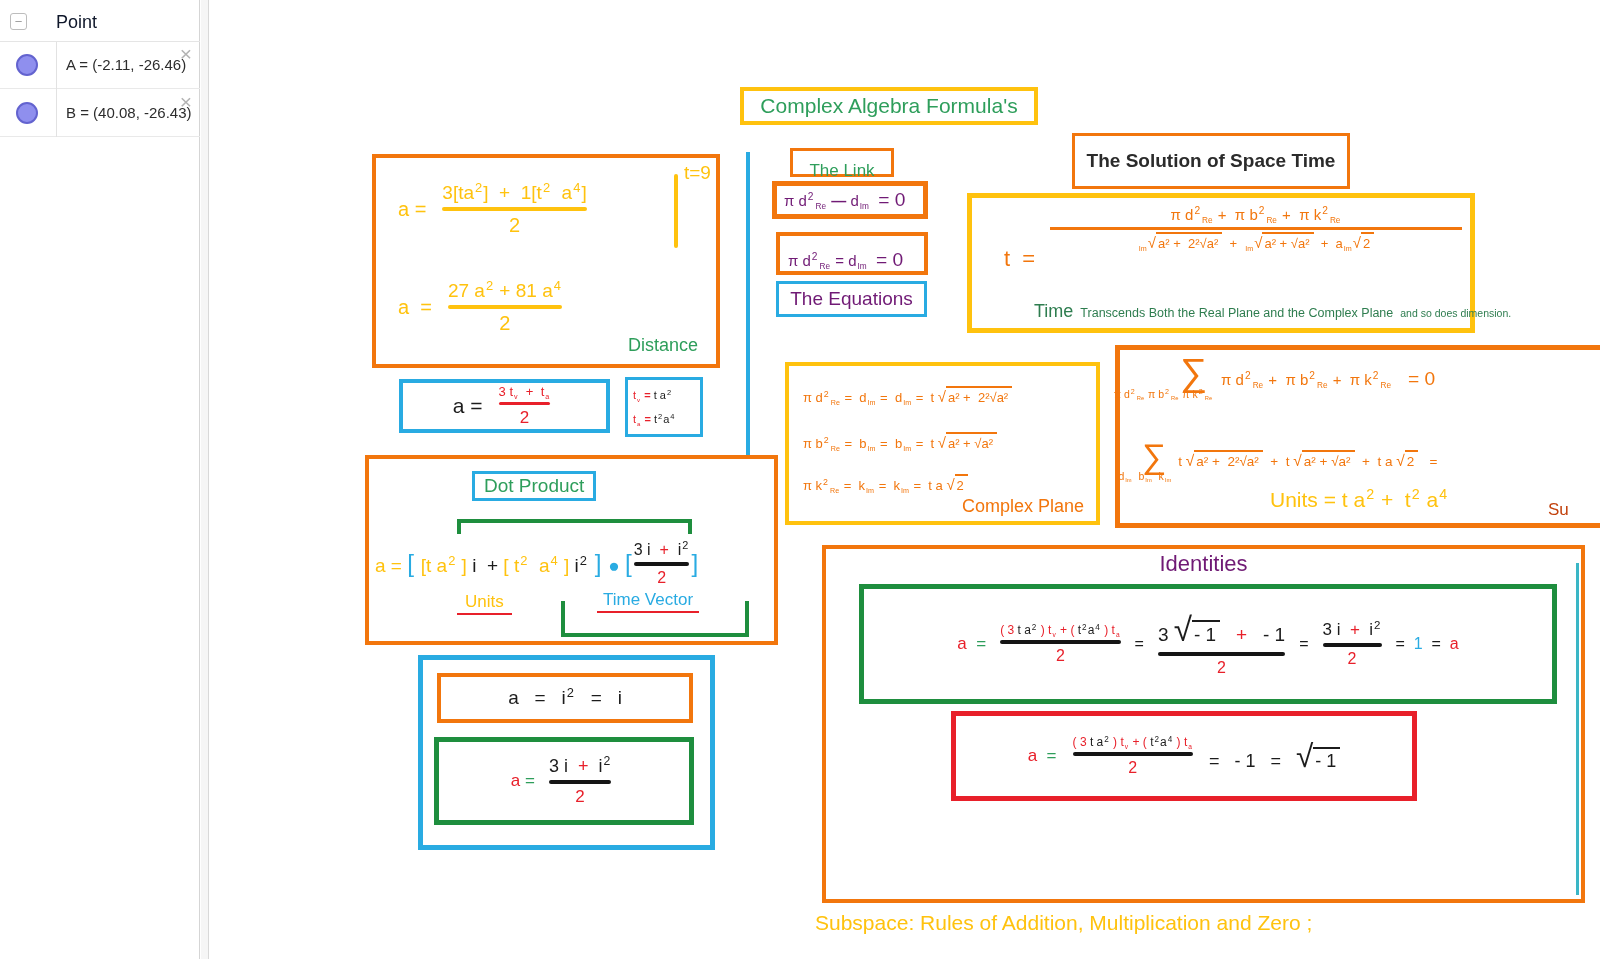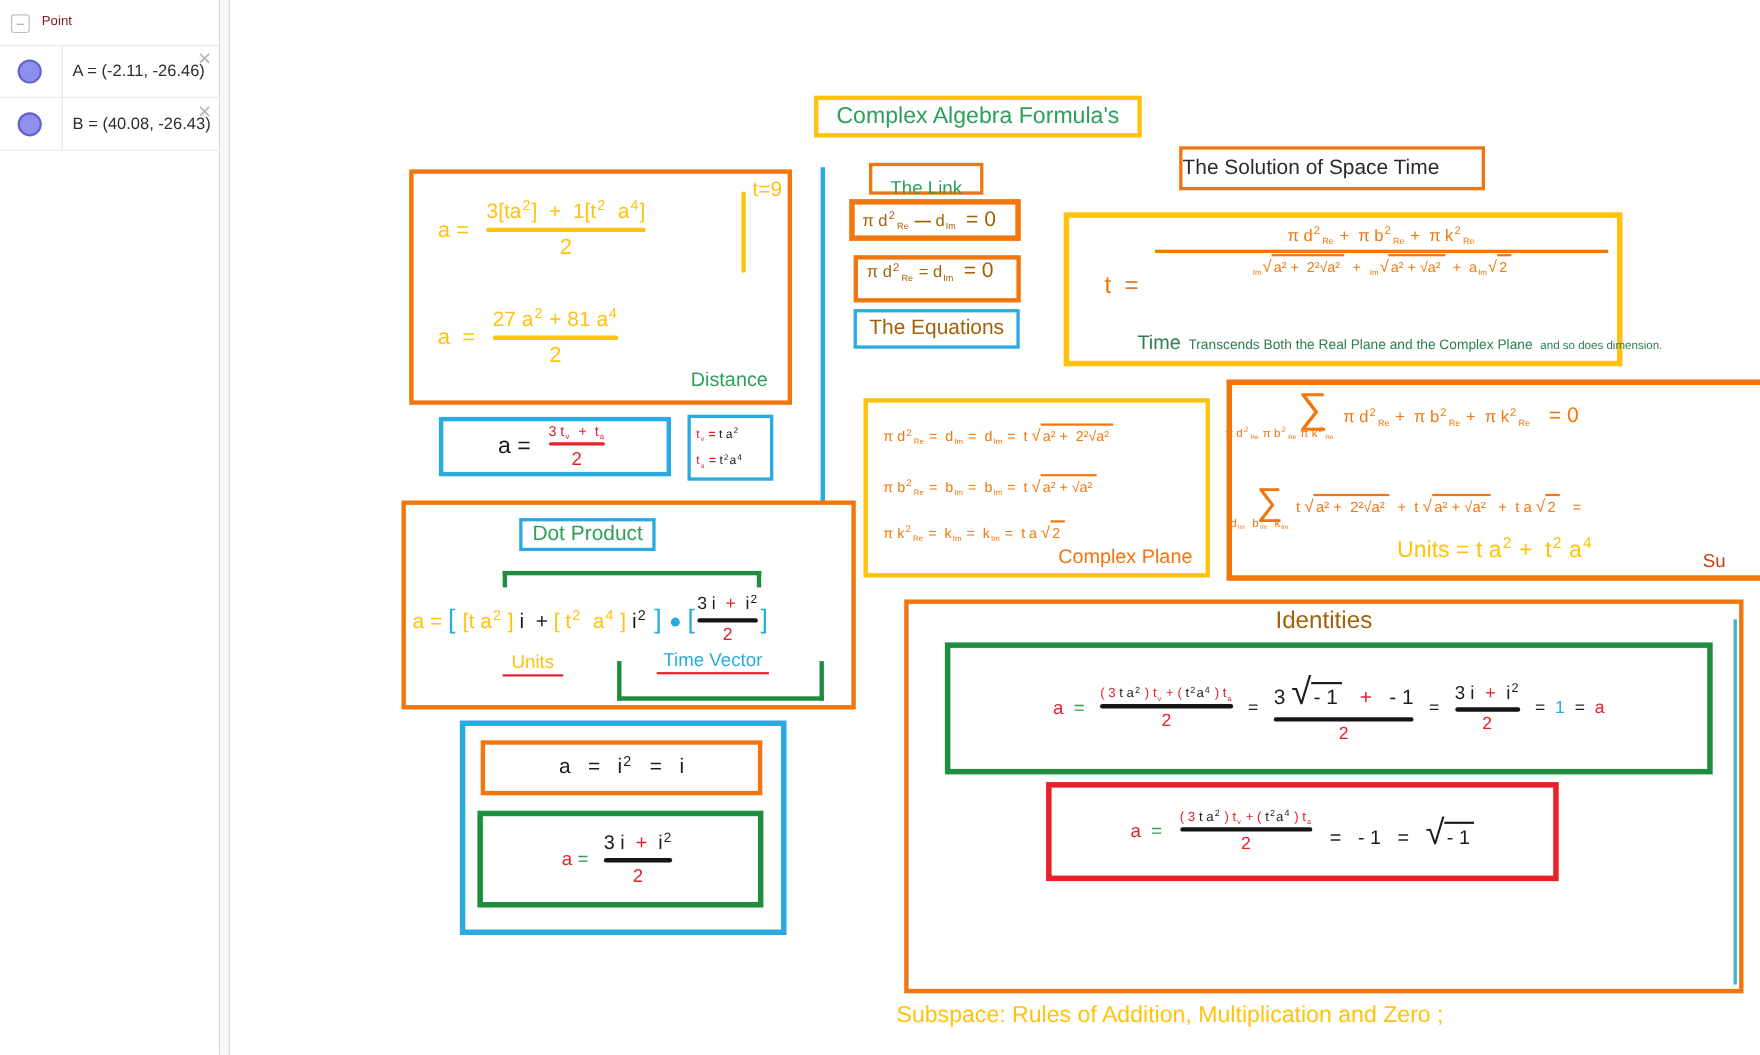--- a/index.html
+++ b/index.html
@@ -4,31 +4,31 @@
 <style>
   html,body{margin:0;padding:0;width:1600px;height:959px;overflow:hidden;background:#fff;
     font-family:"Liberation Sans","DejaVu Sans",sans-serif;}
   .abs{position:absolute;box-sizing:border-box;}
   
   .sidebar{left:0;top:0;width:200px;height:959px;background:#fff;border-right:1px solid #d5d5d5;z-index:5;}
   .sb-strip{left:201px;top:0;width:8px;height:959px;background:#f6f6f6;border-right:1px solid #d9d9d9;z-index:5;}
   .sb-header{left:0;top:0;width:200px;height:42px;border-bottom:1px solid #e5e5e5;}
   .collapse-btn{left:10px;top:13px;width:17px;height:17px;border:1px solid #bdbdbd;border-radius:3px;
     color:#9a9a9a;font-size:13px;line-height:15px;text-align:center;cursor:pointer;background:#fff;}
-  .sb-title{left:38px;top:12px;font-size:12px;color:#7f1d1d;}
+  .sb-title{left:56px;top:12px;font-size:18px;color:#0f172a;}
   .sb-row{left:0;width:200px;height:47px;border-bottom:1px solid #e9e9e9;}
   .pt-circle{left:16px;top:12px;width:22px;height:22px;border-radius:50%;background:#8f8fee;border:2px solid #6363cf;cursor:pointer;}
   .sb-colline{left:56px;top:42px;width:1px;height:95px;background:#e2e2e2;}
   .pt-label{left:66px;top:14px;font-size:15px;color:#2d2d2d;white-space:nowrap;}
   .row-close{right:8px;top:2px;font-size:21px;color:#b3b3b3;cursor:pointer;line-height:20px;}
   
   .canvas{left:209px;top:0;right:0;bottom:0;}
   
   .red{color:#e8202a}.blk{color:#1c1c1c}.blu{color:#29abe2}.grn{color:#2e9e5b}
-  .yel{color:#ffc20e}.org{color:#a16207}.dgrn{color:#c2410c}
+  .yel{color:#ffc20e}.org{color:#701a75}.dgrn{color:#c2410c}
   .bold{font-weight:700}.lg{font-size:1.28em}
   .sup{font-size:.68em;position:relative;top:-.55em;padding:0 1px;}
   .sub{font-size:.55em;position:relative;top:.42em;padding:0 1px;}
   .ov{border-top:2px solid currentColor;padding:2px 4px 0 2px;}
   .rad{font-size:1.15em;}
   .rad2{font-size:1.75em;font-weight:300;}
   [data-formula]{white-space:pre;}
   .frac{display:inline-flex;flex-direction:column;align-items:center;vertical-align:middle;margin:0 6px;}
   .frac .bar{align-self:stretch;height:3px;margin:3px 0;border-radius:2px;}
   .bar.yellow{background:#ffc20e;height:4px}.bar.red-b{background:#e8202a}.bar.black-b{background:#151515;height:4px}.bar.orange-b{background:#f2760d}
@@ -88,28 +88,28 @@
     <span data-formula="canvas.defs.line1"><span class="red">t</span><span class="sub red">v</span><span class="red bold"> = </span><span class="blk">t a</span><span class="sup blk">2</span></span>
     <span data-formula="canvas.defs.line2"><span class="red">t</span><span class="sub red">a</span><span class="red bold"> = </span><span class="blk">t</span><span class="sup blk">2</span><span class="blk">a</span><span class="sup blk">4</span></span>
   </div>
 
   <div class="abs" style="left:790px;top:148px;width:104px;height:29px;border:3px solid #f2760d;display:flex;align-items:center;justify-content:center;">
     <span class="grn" style="font-size:17px;margin-top:16px;">The Link</span>
   </div>
   <div class="abs org" style="left:772px;top:181px;width:156px;height:38px;border:5px solid #f2760d;display:flex;align-items:center;padding-left:7px;font-size:15px;">
     <span data-formula="canvas.link.eq1"><span>π d</span><span class="sup">2</span><span class="sub">Re</span><span> </span><span class="bold">—</span><span> d</span><span class="sub">Im</span><span>  </span><span class="lg">= 0</span></span>
   </div>
-  <div class="abs org" style="left:776px;top:232px;width:152px;height:43px;border:4px solid #f2760d;display:flex;align-items:flex-start;padding-left:8px;font-size:15px;">
+  <div class="abs org" style="left:776px;top:232px;width:152px;height:43px;border:4px solid #f2760d;display:flex;align-items:flex-end;padding-left:8px;font-size:15px;">
     <span data-formula="canvas.link.eq2"><span>π d</span><span class="sup">2</span><span class="sub">Re</span><span> = d</span><span class="sub">Im</span><span>  </span><span class="lg">= 0</span></span>
   </div>
   <div class="abs" style="left:776px;top:281px;width:151px;height:36px;border:3px solid #29abe2;display:flex;align-items:center;justify-content:center;">
     <span class="org" style="font-size:19px;">The Equations</span>
   </div>
 
-  <div class="abs" style="left:1072px;top:133px;width:278px;height:40px;border:3px solid #f2760d;display:flex;align-items:center;justify-content:flex-start;">
+  <div class="abs" style="left:1072px;top:133px;width:278px;height:56px;border:3px solid #f2760d;display:flex;align-items:center;justify-content:center;font-weight:bold;">
     <span class="blk" style="font-size:19px;color:#2b2b2b;">The Solution of Space Time</span>
   </div>
 
   <div class="abs" style="left:967px;top:193px;width:508px;height:140px;border:5px solid #ffc20e;color:#f2760d;">
     <span class="abs" data-formula="canvas.time.lhs" style="left:32px;top:48px;font-size:22px;"><span>t  =</span></span>
     <div class="abs" style="left:78px;top:8px;width:412px;">
       <div data-formula="canvas.time.num" style="text-align:center;font-size:15px;"><span>π d</span><span class="sup">2</span><span class="sub">Re</span><span> +  π b</span><span class="sup">2</span><span class="sub">Re</span><span> +  π k</span><span class="sup">2</span><span class="sub">Re</span></div>
       <div class="bar orange-b" style="height:3px;margin:4px 0;"></div>
       <div data-formula="canvas.time.den" style="text-align:center;font-size:13px;"><span class="sub">Im</span><span class="rad">√</span><span class="ov">a² +  2²√a²</span><span>  +  </span><span class="sub">Im</span><span class="rad">√</span><span class="ov">a² + √a²</span><span>  +  a</span><span class="sub">Im</span><span class="rad">√</span><span class="ov">2</span></div>
     </div>

